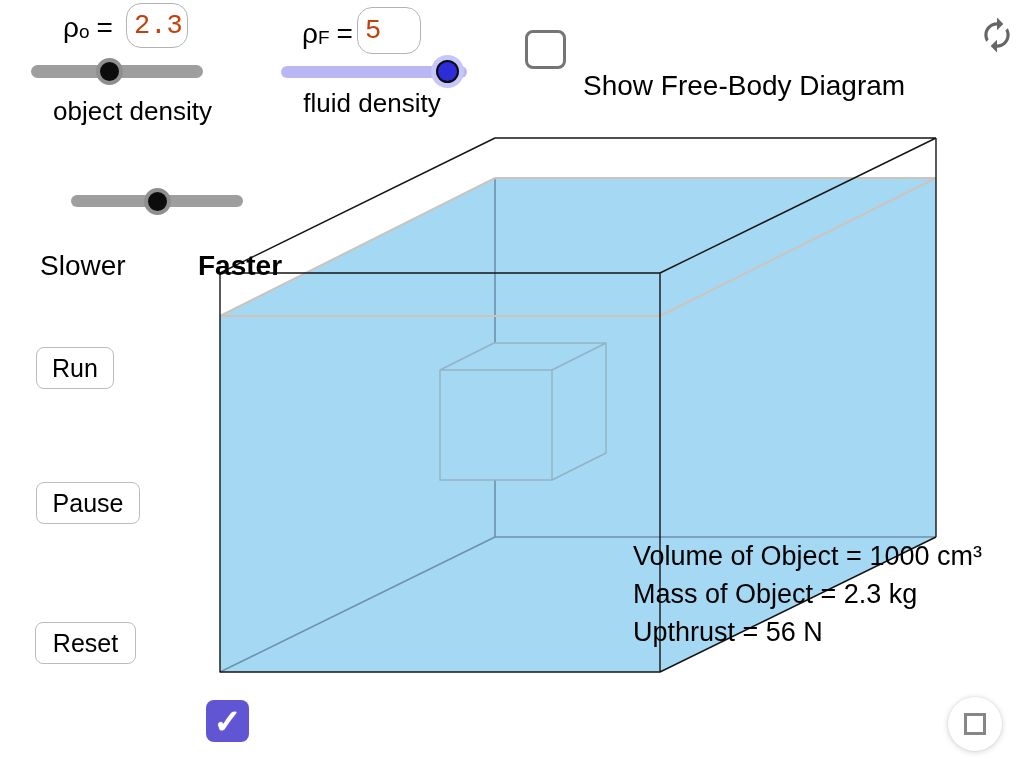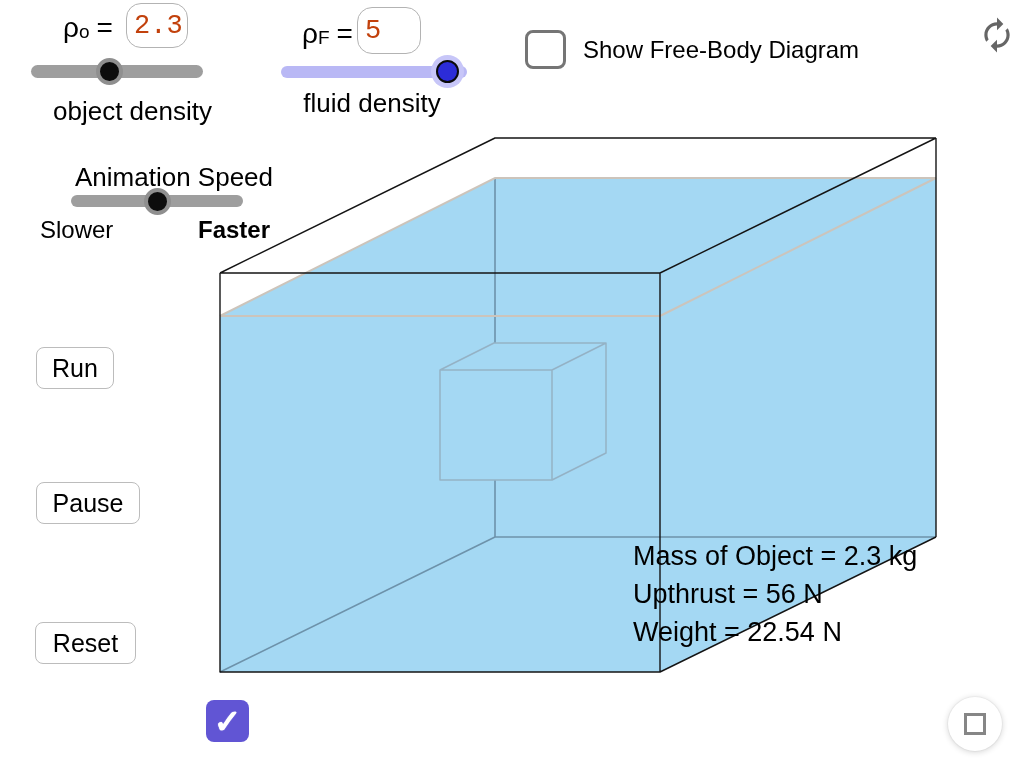--- a/index.html
+++ b/index.html
@@ -39,21 +39,21 @@
   .cb-empty{
     box-sizing:border-box;width:41px;height:39px;border:3px solid #757575;
     border-radius:8px;background:#fff;cursor:pointer;
   }
   .cb-filled{
     box-sizing:border-box;width:43px;height:42px;border-radius:8px;background:#6155d4;
     display:flex;align-items:center;justify-content:center;cursor:pointer;
   }
   .cb-filled .check{color:#fff;font-size:33px;font-weight:bold;line-height:1;
     text-shadow:0 0 1px #fff;}
-  .cb-label{font-size:24px;white-space:nowrap;}
+  .cb-label{font-size:28px;white-space:nowrap;margin-top:34px;}
   
   #readout{left:633px;top:537px;font-size:27px;line-height:38px;white-space:nowrap;}
   
   #fullscreen-btn{
     left:948px;top:697px;width:54px;height:54px;border-radius:50%;background:#fff;
     box-shadow:0 1px 6px rgba(0,0,0,0.18), 0 0 0 1px rgba(0,0,0,0.03);cursor:pointer;
   }
   .fs-icon{position:absolute;left:16px;top:16px;width:22px;height:22px;}
   .fs-corner{position:absolute;width:8px;height:8px;border:0 solid #868686;}
   .fs-tl{left:0;top:0;border-top-width:3.5px;border-left-width:3.5px;}
@@ -78,23 +78,23 @@
       <polygon points="440,480 440,370 494,343 606,343 606,453 552,480" fill="#a4d8f3"></polygon>
       <path d="M440,370 H552 V480 H440 Z M440,370 L494,343 L606,343 L552,370 M606,343 L606,453 L552,480" fill="none" stroke="#94b2c5" stroke-width="1.5" stroke-linejoin="round"></path>
     </g>
 
     <path d="M220,316 H660 M220,316 L495,178 H936 M660,316 L936,178" fill="none" stroke="#ccc4bb" stroke-width="2"></path>
 
     <path d="M220,273 H660 M220,273 V672 H660 V273 M220,273 L495,138 H936 M660,273 L936,138 M936,138 V537 M660,672 L936,537" fill="none" stroke="#141414" stroke-width="1.4" stroke-linejoin="round"></path>
   </svg>
 
   <div id="readout" class="abs">
+    <div>Volume of Object = 1000 cm³</div>
     <div>Mass of Object = 2.3 kg</div>
     <div>Upthrust = 56 N</div>
-    <div>Weight = 22.54 N</div>
   </div>
 
   <div class="abs rho-label" style="left:63px;top:12px;">
     <span>ρ</span>
       <sub>o</sub>
     <span class="eq">=</span>
   </div>
   <input class="abs val-input" style="left: 126px; top: 3px; width: 62px; height: 45px;" value="2.3">
   <div class="abs slider-track track-gray" style="left:31px;top:65px;width:172px;height:13px;"></div>
   <div class="abs knob-black" style="left:96px;top:58px;"></div>
@@ -110,21 +110,20 @@
   <div class="abs knob-blue" style="left:436px;top:60px;"></div>
   <div class="abs caption" style="left:286px;top:88px;width:172px;">fluid density</div>
 
   <div class="abs cb-empty" style="left:525px;top:30px;"></div>
   <div class="abs cb-label" style="left:583px;top:36px;">Show Free-Body Diagram</div>
 
   <svg class="abs" style="left:978px;top:16px;cursor:pointer;" width="38" height="38" viewBox="0 0 24 24">
     <path fill="#666666" d="M12 6v3l4-4-4-4v3c-4.42 0-8 3.58-8 8 0 1.57.46 3.03 1.24 4.26L6.7 14.8A5.87 5.87 0 0 1 6 12c0-3.31 2.69-6 6-6zm6.76 1.74L17.3 9.2c.44.84.7 1.79.7 2.8 0 3.31-2.69 6-6 6v-3l-4 4 4 4v-3c4.42 0 8-3.58 8-8 0-1.57-.46-3.03-1.24-4.26z"></path>
   </svg>
 
-  <div class="abs caption" style="left:71px;top:162px;width:206px;">Animation Speed</div>
   <div class="abs slider-track track-gray" style="left:71px;top:195px;width:172px;height:12px;"></div>
   <div class="abs knob-black" style="left:144px;top:188px;"></div>
   <div class="abs cb-label" style="left:40px;top:216px;">Slower</div>
   <div class="abs cb-label" style="left:198px;top:216px;font-weight:bold;">Faster</div>
 
   <button class="sim-btn" style="left:36px;top:347px;width:78px;height:42px;">Run</button>
   <button class="sim-btn" style="left:36px;top:482px;width:104px;height:42px;">Pause</button>
   <button class="sim-btn" style="left:35px;top:622px;width:101px;height:42px;">Reset</button>
 
   <div class="abs cb-filled" style="left:206px;top:700px;">

